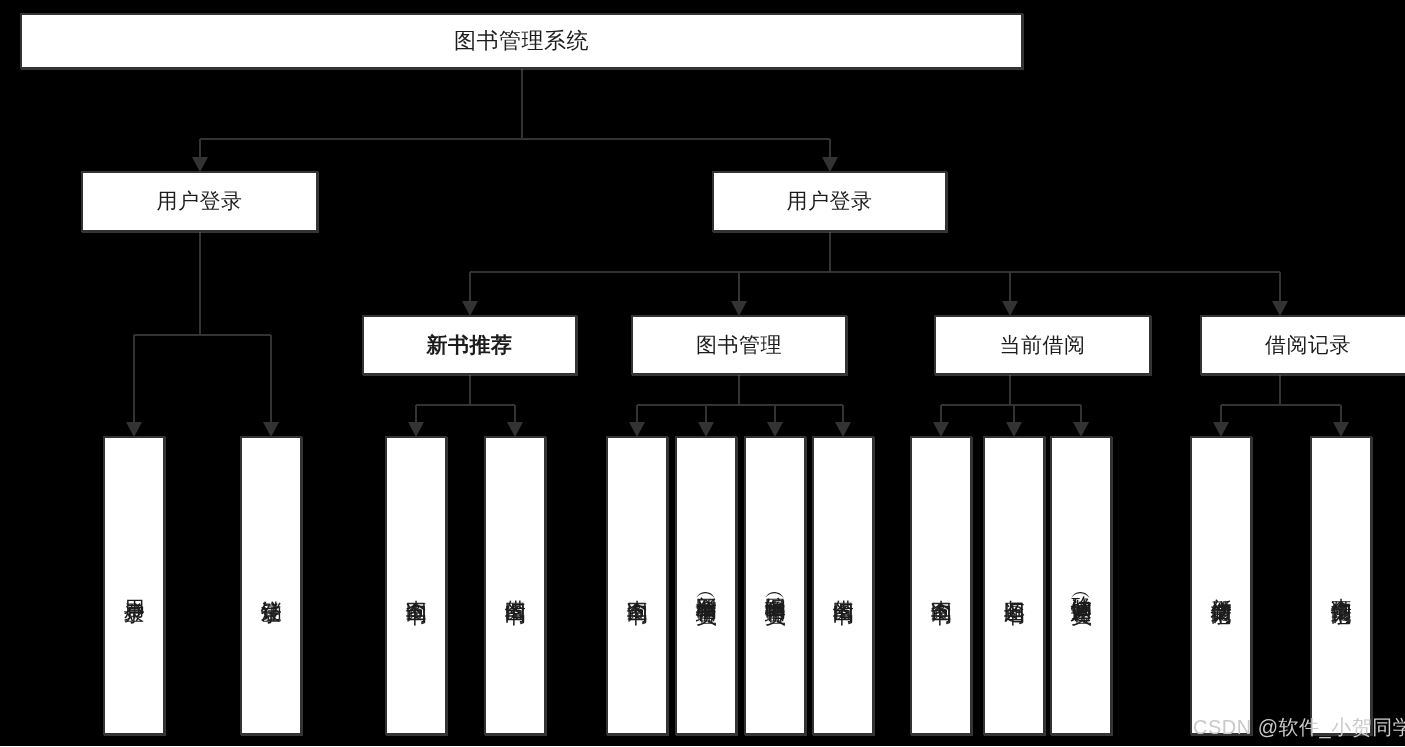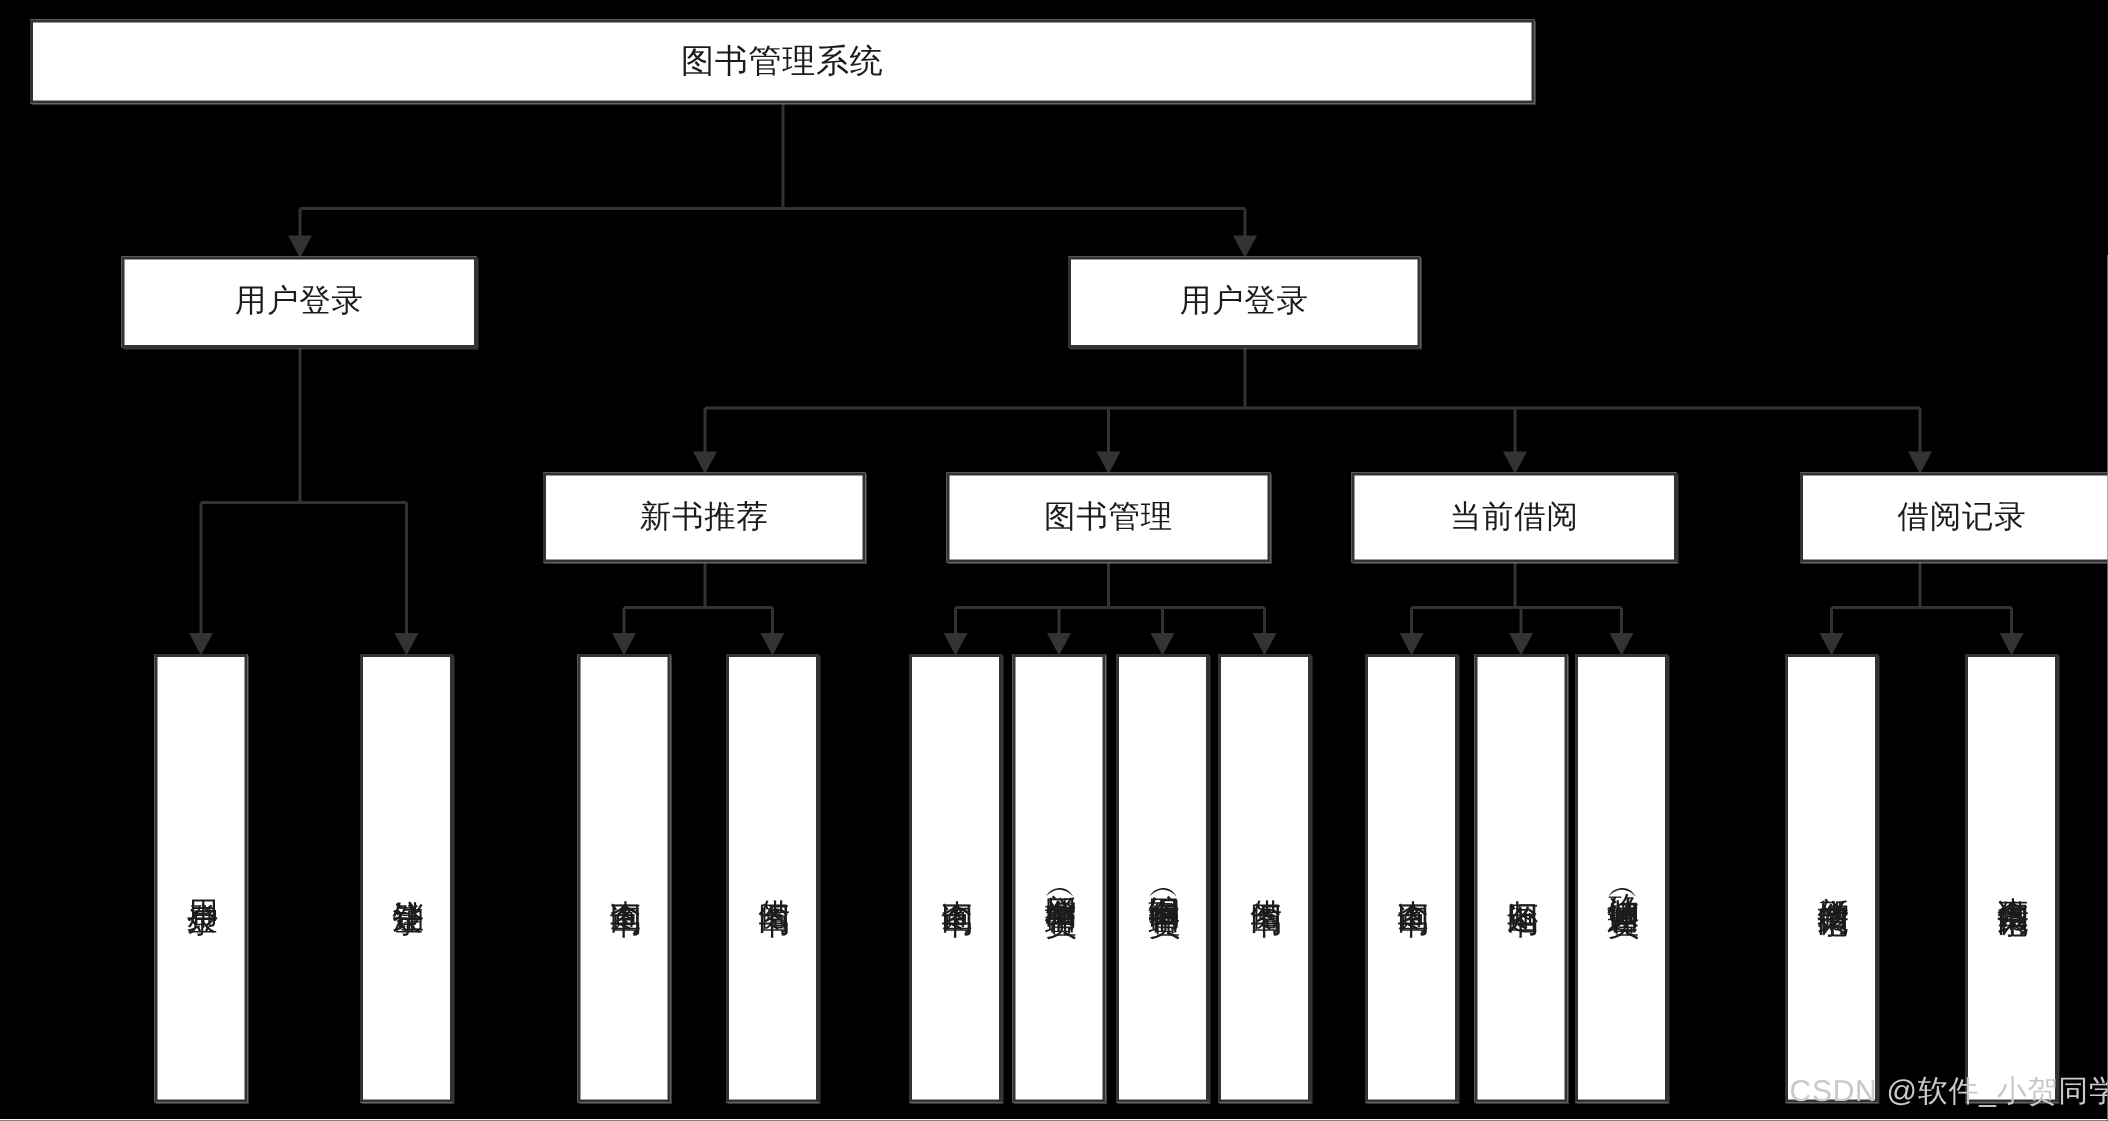--- a/index.html
+++ b/index.html
@@ -143,27 +143,27 @@
     <span class="label">图书管理系统</span>
   </div>
 
   <div class="node lvl2" id="node-l2-0" style="left: 81px; top: 171px; width: 237px; height: 61px;">
     <span class="label">用户登录</span>
   </div>
   <div class="node lvl2" id="node-l2-1" style="left: 712px; top: 171px; width: 235px; height: 61px;">
     <span class="label">用户登录</span>
   </div>
 
-  <div class="node lvl3" id="node-l3-0" style="left: 362px; top: 315px; width: 215px; height: 60px;">
+  <div class="node lvl3" id="node-l3-0" style="left: 362px; top: 315px; width: 215px; height: 60px; font-weight: bold;">
     <span class="label">新书推荐</span>
   </div>
   <div class="node lvl3" id="node-l3-1" style="left: 631px; top: 315px; width: 216px; height: 60px;">
     <span class="label">图书管理</span>
   </div>
-  <div class="node lvl3" id="node-l3-2" style="left: 901px; top: 315px; width: 217px; height: 60px;">
+  <div class="node lvl3" id="node-l3-2" style="left: 934px; top: 315px; width: 217px; height: 60px;">
     <span class="label">当前借阅</span>
   </div>
   <div class="node lvl3" id="node-l3-3" style="left: 1172px; top: 315px; width: 216px; height: 60px; margin-left: 28px;">
     <span class="label">借阅记录</span>
   </div>
 
   <div class="node leaf" id="leaf-0" style="left: 103px; top: 436px; width: 62px; height: 299px;">
     <span class="label">用户登录</span>
   </div>
   <div class="node leaf" id="leaf-1" style="left: 240px; top: 436px; width: 62px; height: 299px;">

